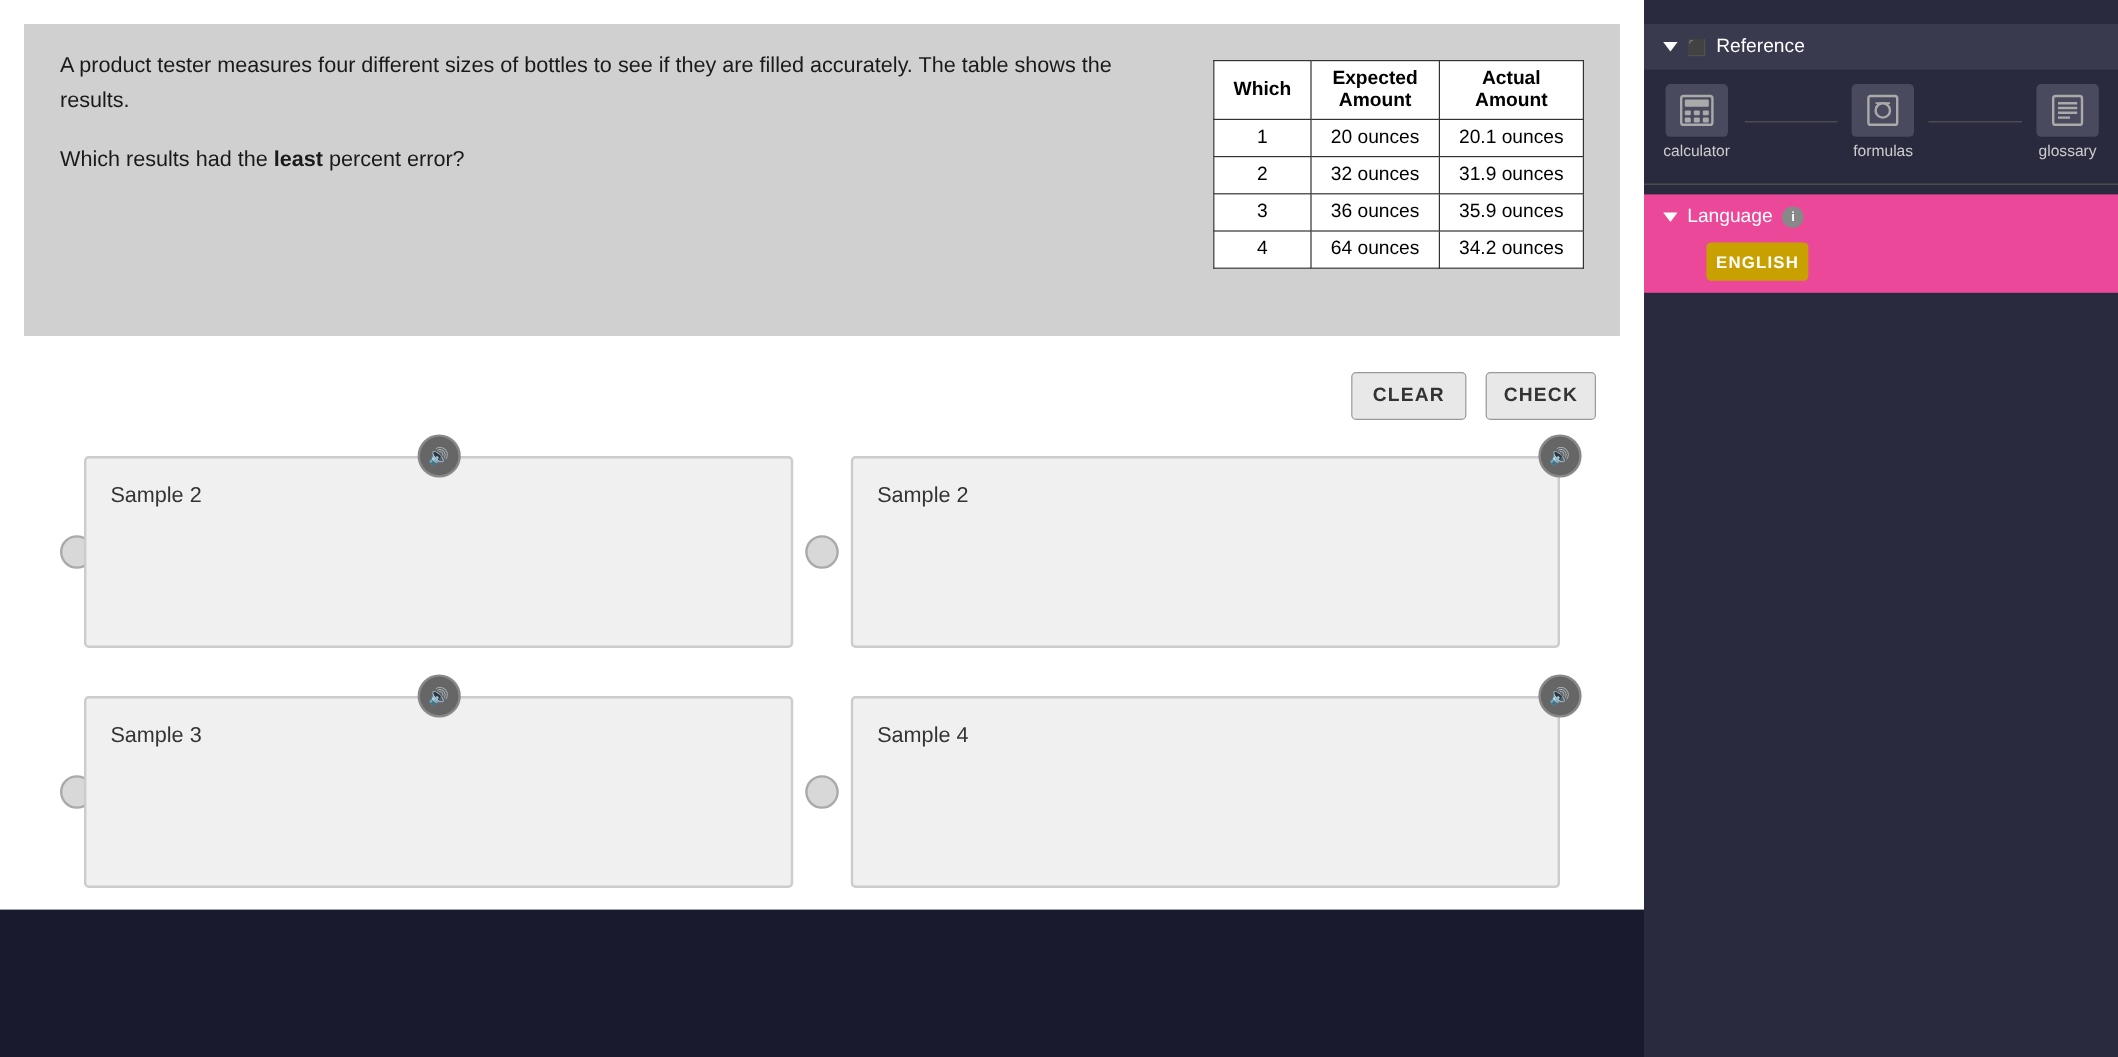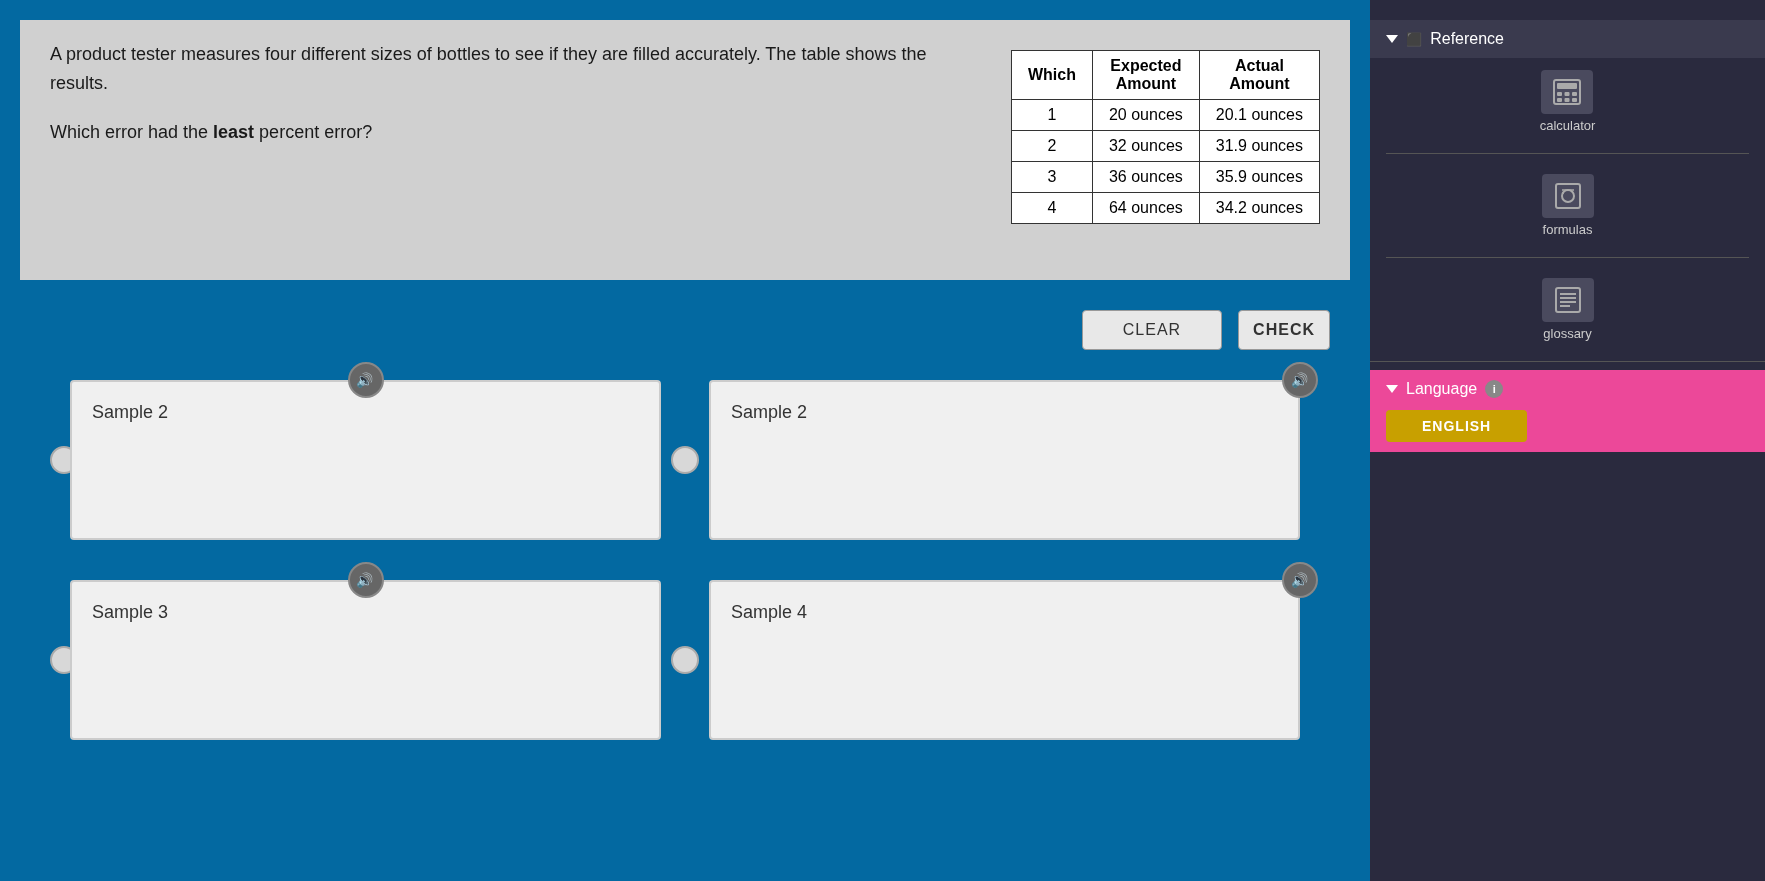--- a/index.html
+++ b/index.html
@@ -10,22 +10,22 @@
       height: 881px;
       overflow: hidden;
       position: relative;
     }
 
     .main-content {
       position: absolute;
       top: 0;
       left: 0;
       width: 1370px;
-      height: 881px;
-      background-color: #0369a1;
+      height: 758px;
+      background-color: #ffffff;
       padding: 20px;
     }
 
     .question-area {
       background-color: #d0d0d0;
       padding: 20px 30px;
       margin-bottom: 20px;
       display: flex;
       gap: 40px;
       min-height: 260px;
@@ -71,23 +71,23 @@
       align-items: center;
       padding: 10px 20px;
       gap: 16px;
       margin-bottom: 10px;
     }
 
     .btn-clear {
       background-color: #e8e8e8;
       border: 1px solid #999;
       border-radius: 4px;
-      padding: 10px 40px;
+      padding: 10px 17px;
       font-size: 16px;
-      font-weight: normal;
+      font-weight: bold;
       color: #333;
       cursor: pointer;
       letter-spacing: 1px;
     }
 
     .btn-check {
       background-color: #e8e8e8;
       border: 1px solid #999;
       border-radius: 4px;
       padding: 10px 14px;
@@ -141,21 +141,21 @@
     .triangle-down {
       width: 0;
       height: 0;
       border-left: 6px solid transparent;
       border-right: 6px solid transparent;
       border-top: 8px solid white;
     }
 
     .reference-tools {
       display: flex;
-      flex-direction: column;
+      flex-direction: row;
       align-items: center;
       gap: 12px;
       padding: 12px 16px;
       width: 100%;
     }
 
     .tool-item {
       display: flex;
       flex-direction: column;
       align-items: center;
@@ -214,37 +214,38 @@
       color: white;
       font-size: 11px;
       font-weight: bold;
     }
 
     .lang-btn {
       background-color: #c8a000;
       color: white;
       border: none;
       border-radius: 4px;
-      padding: 8px 36px;
+      padding: 8px 8px;
       font-size: 14px;
       font-weight: bold;
       cursor: pointer;
       letter-spacing: 1px;
+      margin-left: 36px;
     }
   </style>
 </head>
 <body>
 
 <div class="main-content">
 
   <div class="question-area">
     <div class="question-text">
       <p style="margin-bottom:20px;">A product tester measures four different sizes of bottles to see if they are filled accurately. The table shows the results.</p>
       <p>
-        <span>Which error had the </span><strong>least</strong><span> percent error?</span>
+        <span>Which results had the </span><strong>least</strong><span> percent error?</span>
       </p>
     </div>
 
     <table class="data-table">
       <thead>
         <tr>
           <th>Which</th>
           <th>Expected<br>Amount</th>
           <th>Actual<br>Amount</th>
         </tr>

